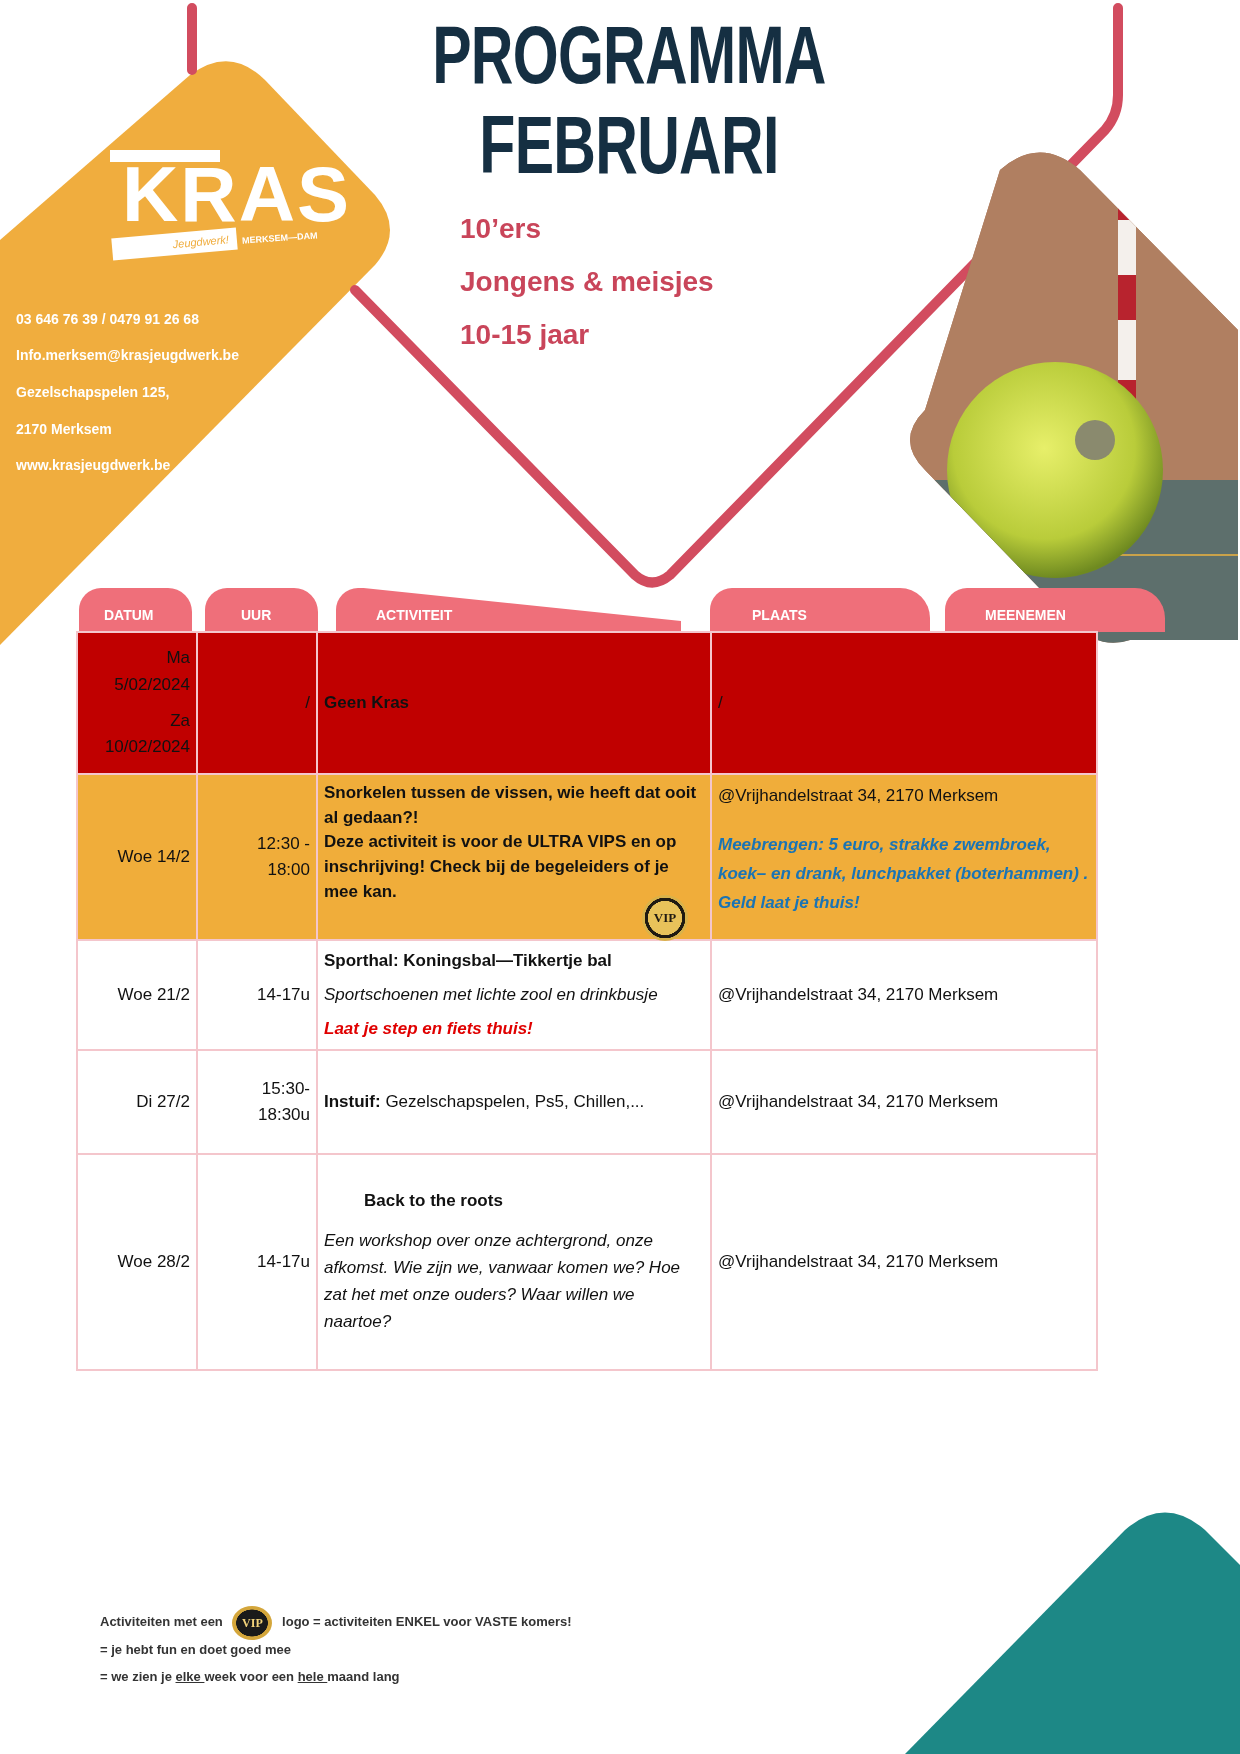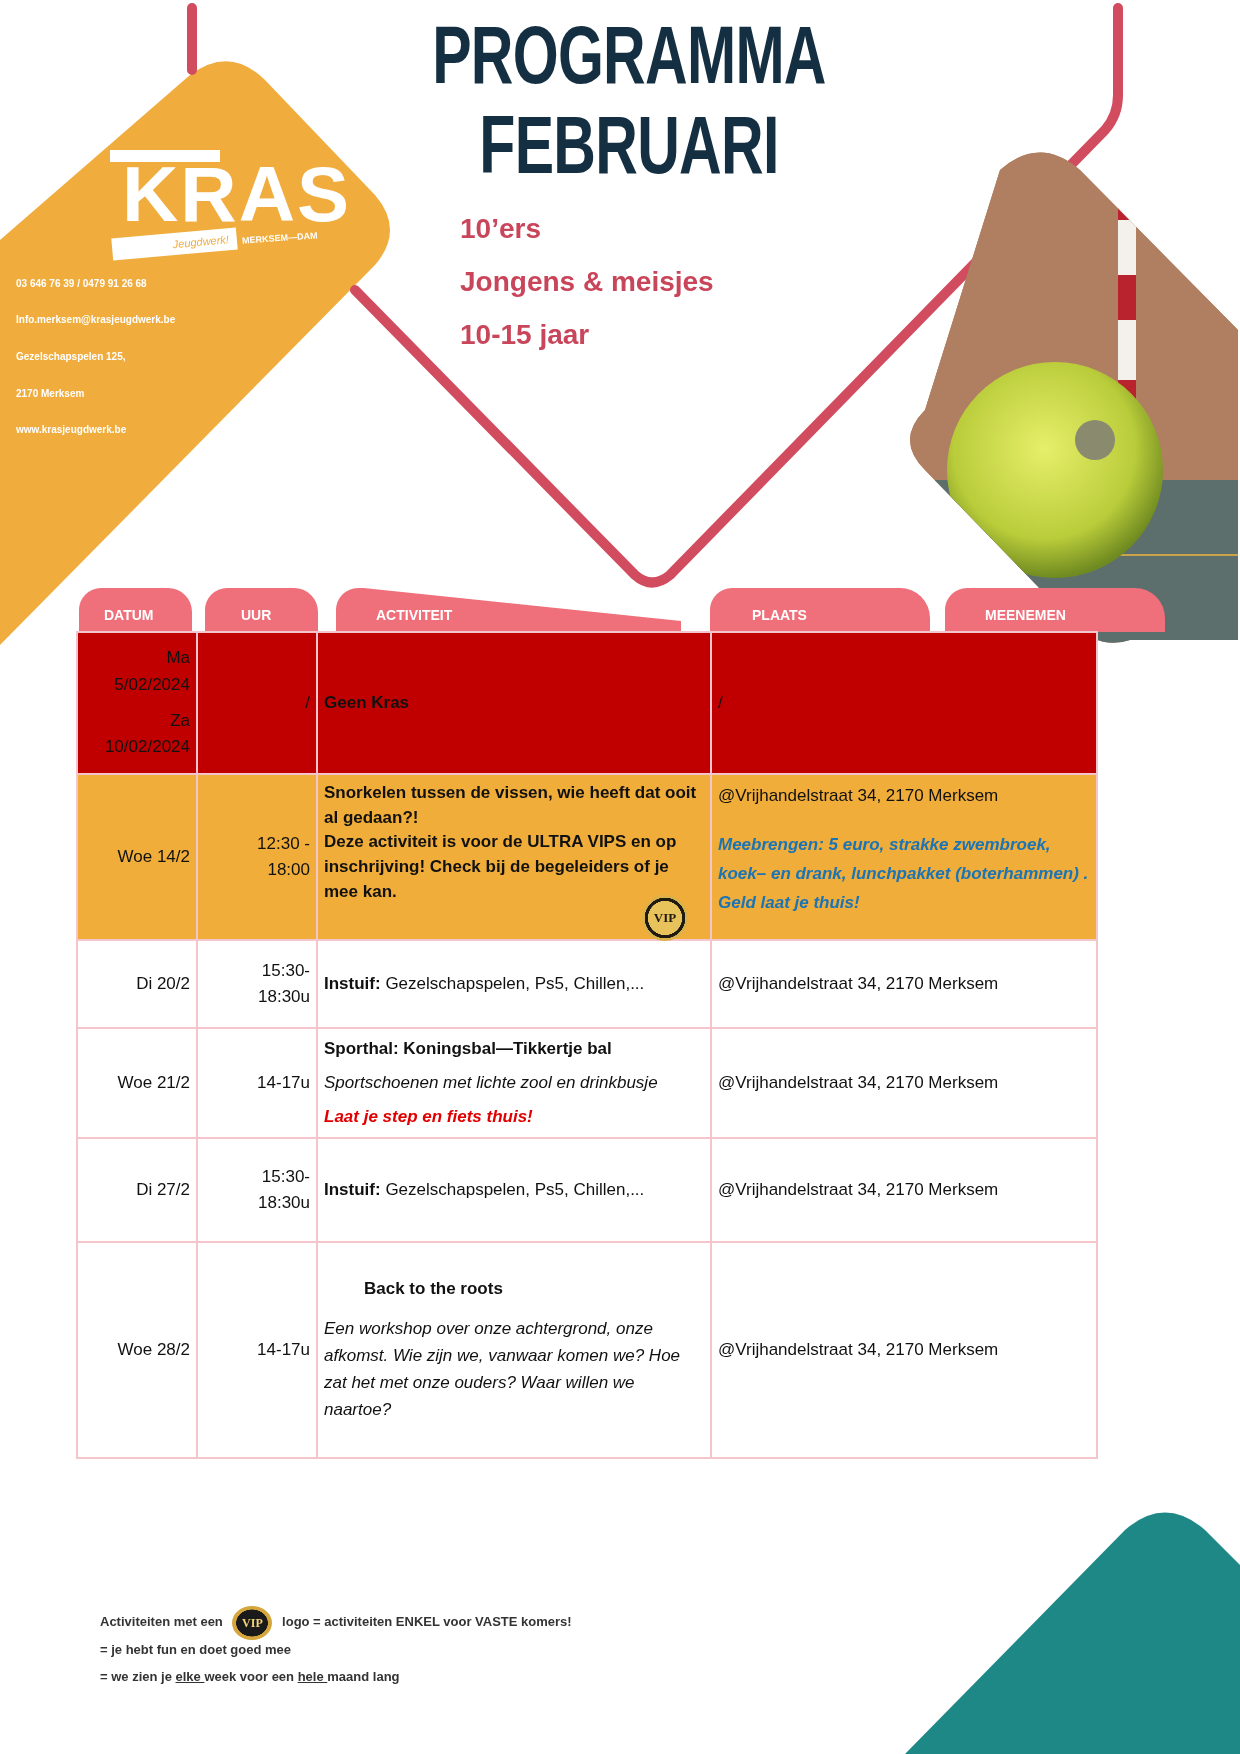--- a/index.html
+++ b/index.html
@@ -6,21 +6,21 @@
   body { width: 1240px; height: 1754px; position: relative; overflow: hidden; font-family: "Liberation Sans", sans-serif; }
   svg.bg { position: absolute; left: 0; top: 0; }
 
   
   .title-big { position: absolute; left: 0; width: 1240px; text-align: center; color: #152f42;
     font-family: "Liberation Sans", sans-serif; font-weight: 700; font-size: 82px; letter-spacing: -1px;
     transform: scaleX(0.72); transform-origin: 652px 0; line-height: 1; }
   .sub { position: absolute; left: 460px; width: 380px; text-align: left; color: #c9455a; font-weight: 700; font-size: 28px; line-height: 1; }
 
   
-  .contact { position: absolute; left: 16px; color: #ffffff; font-weight: 700; font-size: 10px; }
+  .contact { position: absolute; left: 16px; color: #ffffff; font-weight: 700; font-size: 14px; margin-top: 33px; }
 
   
   .logo-wrap { position: absolute; left: 100px; top: 145px; width: 240px; height: 125px; }
   .logo-kras { position: absolute; left: 22px; top: 10px; color: #ffffff; font-weight: 700; font-size: 78px; letter-spacing: 2px; line-height: 1; }
   .logo-bar { position: absolute; left: 10px; top: 5px; width: 110px; height: 12px; background: #fff; }
   .logo-jeugd { position: absolute; left: 12px; top: 88px; width: 125px; height: 22px; background: #fff; transform: rotate(-5deg); color: #f0ad3e; font-size: 11px; font-style: italic; text-align: right; padding-right: 8px; box-sizing: border-box; line-height: 22px; }
   .logo-merksem { position: absolute; left: 142px; top: 88px; color: #fff; font-weight: 700; font-size: 9px; transform: rotate(-4deg); }
 
   
   .tab { position: absolute; top: 588px; height: 44px; background: #ef6f7a; border-radius: 22px 24px 0 0; color: #fff; font-weight: 700; font-size: 14px; }
@@ -142,29 +142,20 @@
     <td class="b" style="vertical-align:top; padding-top:6px; line-height:1.45; position:relative;">
       <div>Snorkelen tussen de vissen, wie heeft dat ooit al gedaan?!</div>
       <div>Deze activiteit is voor de ULTRA VIPS en op inschrijving! Check bij de begeleiders of je mee kan.</div>
       <span class="vip" style="position:absolute; right:22px; bottom:-2px;">VIP</span>
     </td>
     <td style="vertical-align:top; padding-top:8px;">
       <div>@Vrijhandelstraat 34, 2170 Merksem</div>
       <div class="blue" style="margin-top:22px; line-height:1.7;">Meebrengen: 5 euro, strakke zwembroek, koek– en drank, lunchpakket (boterhammen) . Geld laat je thuis!</div>
     </td>
   </tr>
-  <tr class="row-white" style="height:88px;">
-    <td class="c-date">Di 20/2</td>
-    <td class="c-time">
-      <div>15:30-</div>
-      <div>18:30u</div>
-    </td>
-    <td><span class="b">Instuif:</span><span> Gezelschapspelen, Ps5, Chillen,...</span></td>
-    <td>@Vrijhandelstraat 34, 2170 Merksem</td>
-  </tr>
   <tr class="row-white" style="height:110px;">
     <td class="c-date">Woe 21/2</td>
     <td class="c-time">14-17u</td>
     <td class="small" style="line-height:2.0;">
       <div class="b">Sporthal: Koningsbal—Tikkertje  bal</div>
       <div class="i">Sportschoenen met lichte zool en drinkbusje</div>
       <div class="redtxt">Laat je step en fiets thuis!</div>
     </td>
     <td>@Vrijhandelstraat 34, 2170 Merksem</td>
   </tr>

